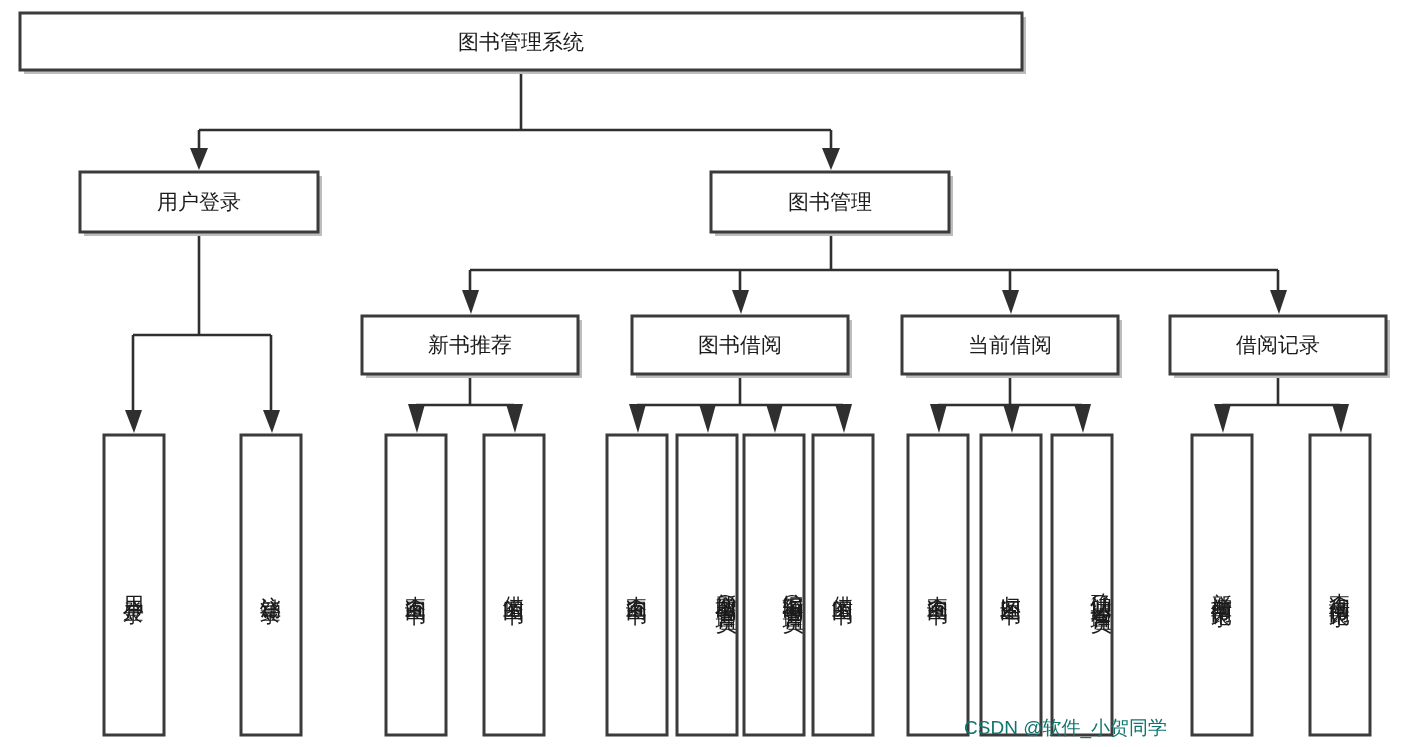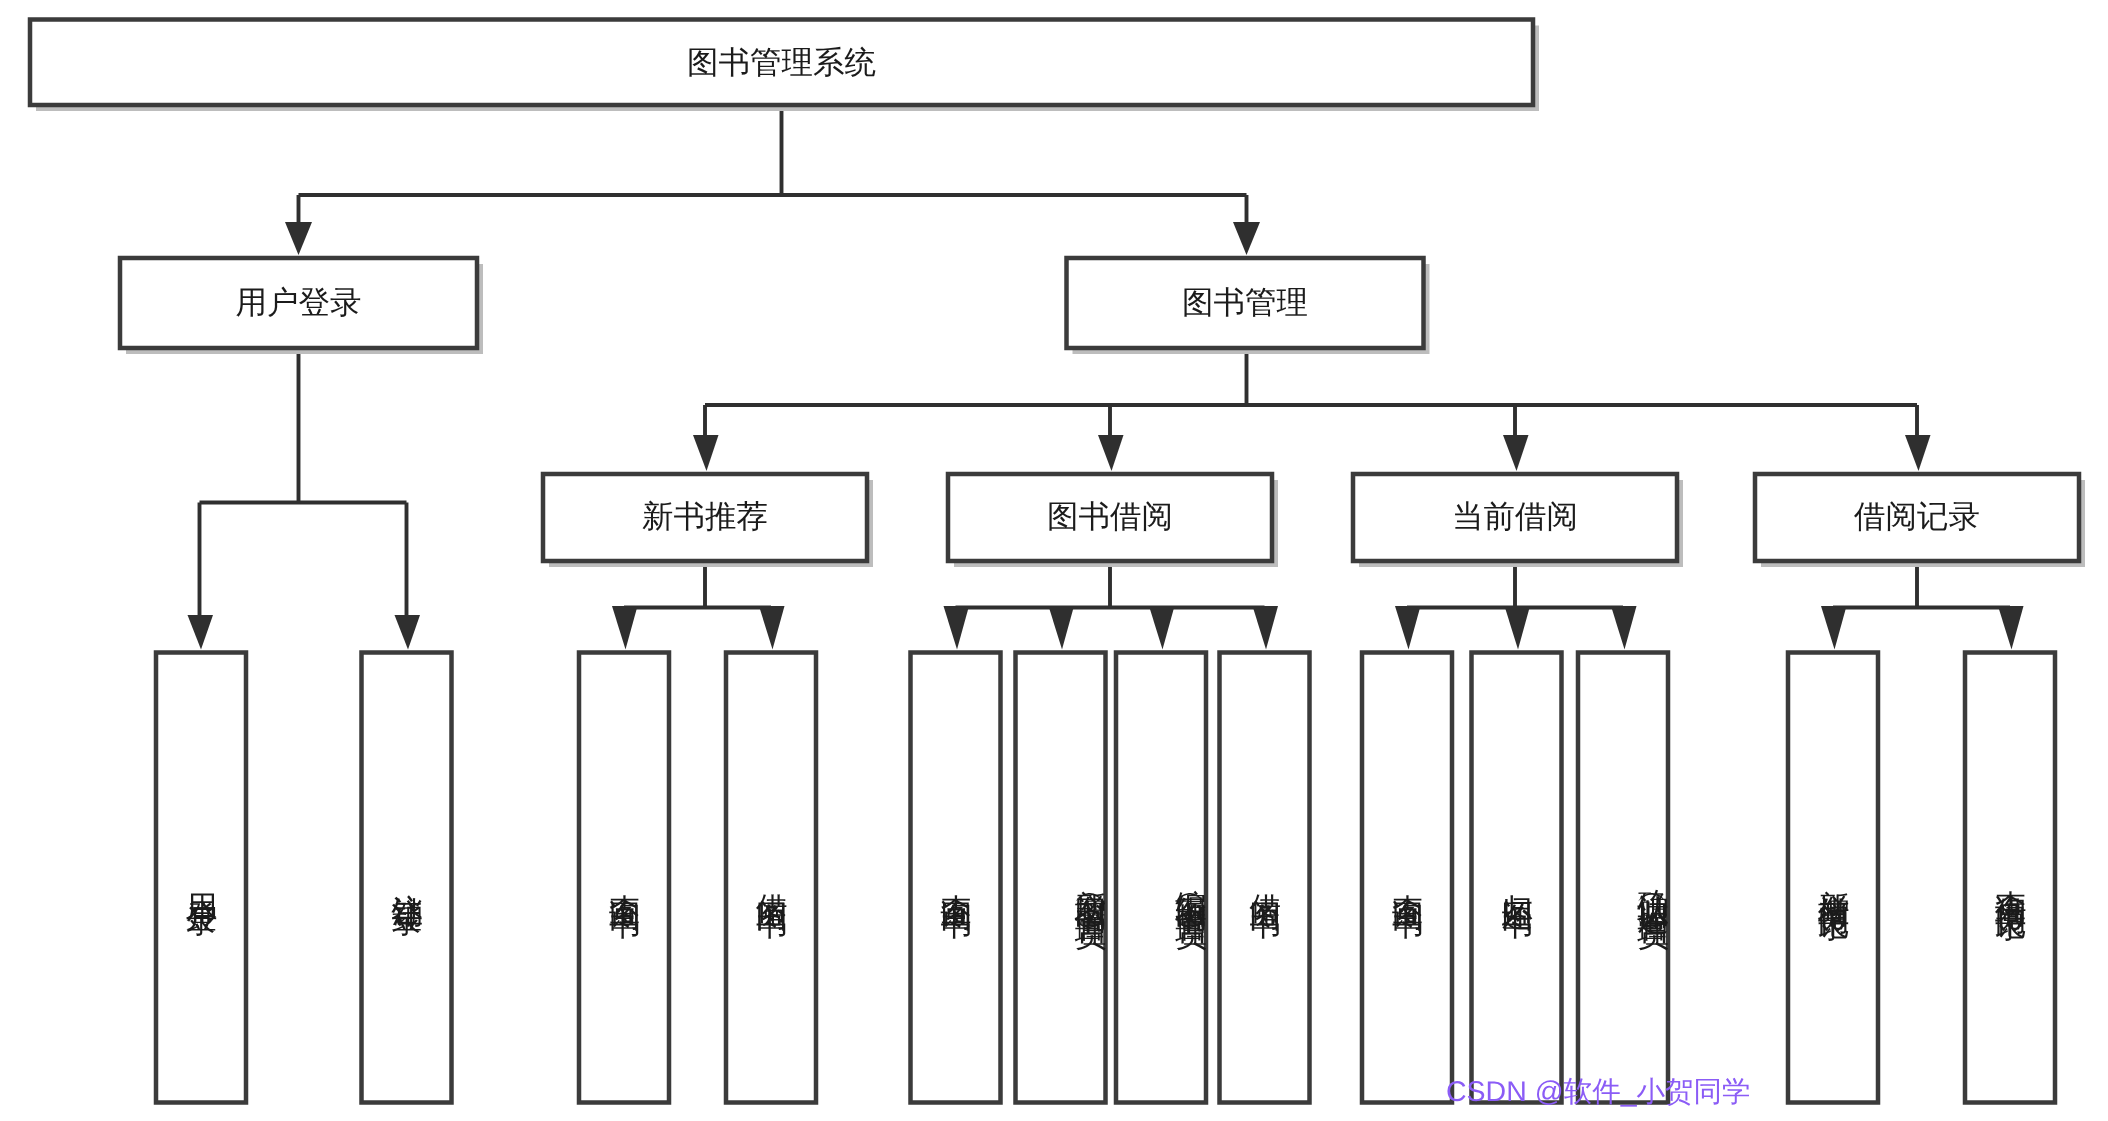--- a/index.html
+++ b/index.html
@@ -65,21 +65,21 @@
     white-space: nowrap;
     pointer-events: none;
     user-select: none;
   }
   .watermark {
     position: absolute;
     right: 14px;
     bottom: 6px;
     font-family: "Liberation Sans", "DejaVu Sans", sans-serif;
     font-size: 19px;
-    color: #8b5cf6;
+    color: #0f766e;
     white-space: nowrap;
     user-select: none;
   }
 </style>
 </head>
 <body>
 
 <div id="diagram-root">
 
   <svg id="diagram-svg" viewBox="0 0 1405 747">

